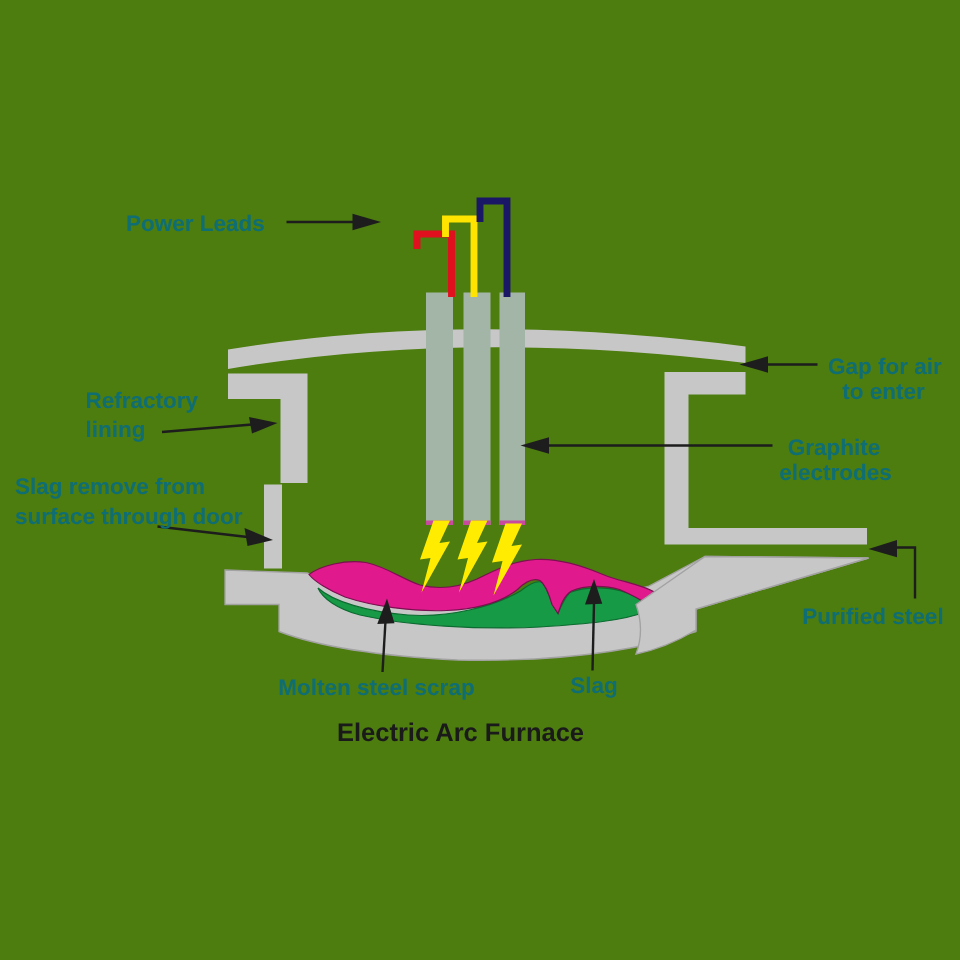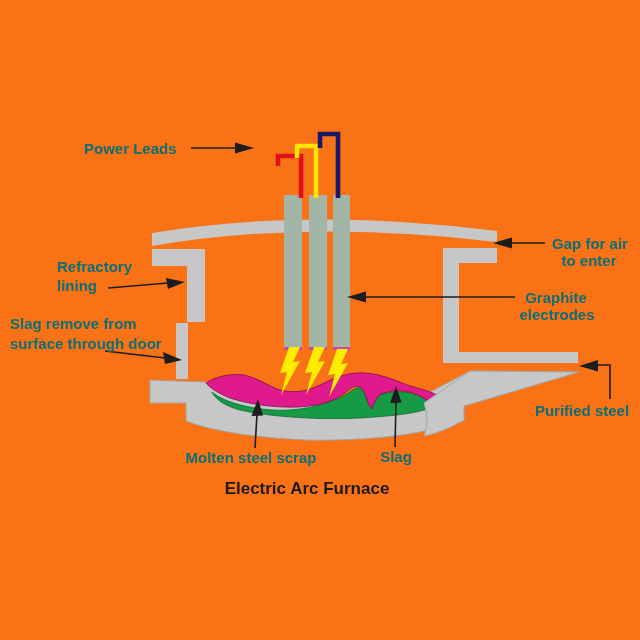--- a/index.html
+++ b/index.html
@@ -1,16 +1,16 @@
 <!DOCTYPE html>
 <html><head>
 <meta charset="utf-8">
 <style>
   html,body{margin:0;padding:0;background:#ffffff;width:640px;height:640px;overflow:hidden;}
-  .canvas{position:relative;width:640px;height:640px;background:#f97316;}
+  .canvas{position:relative;width:640px;height:640px;background:#4d7c0f;}
   svg{display:block;}
   .lbl{font-family:"Liberation Sans",sans-serif;font-weight:bold;font-size:15px;}
   .ttl{font-family:"Liberation Sans",sans-serif;font-weight:600;font-size:17px;}
   .arrow-line{stroke:#1d1d1d;stroke-width:1.6;fill:none;}
   .arrow-head{fill:#1d1d1d;stroke:none;}
   .lead{fill:none;stroke-width:4.6;stroke-linejoin:miter;stroke-linecap:butt;}
   .outlined{stroke:#a2a2a2;stroke-width:0.9;}
 </style>
 </head>
 <body>

